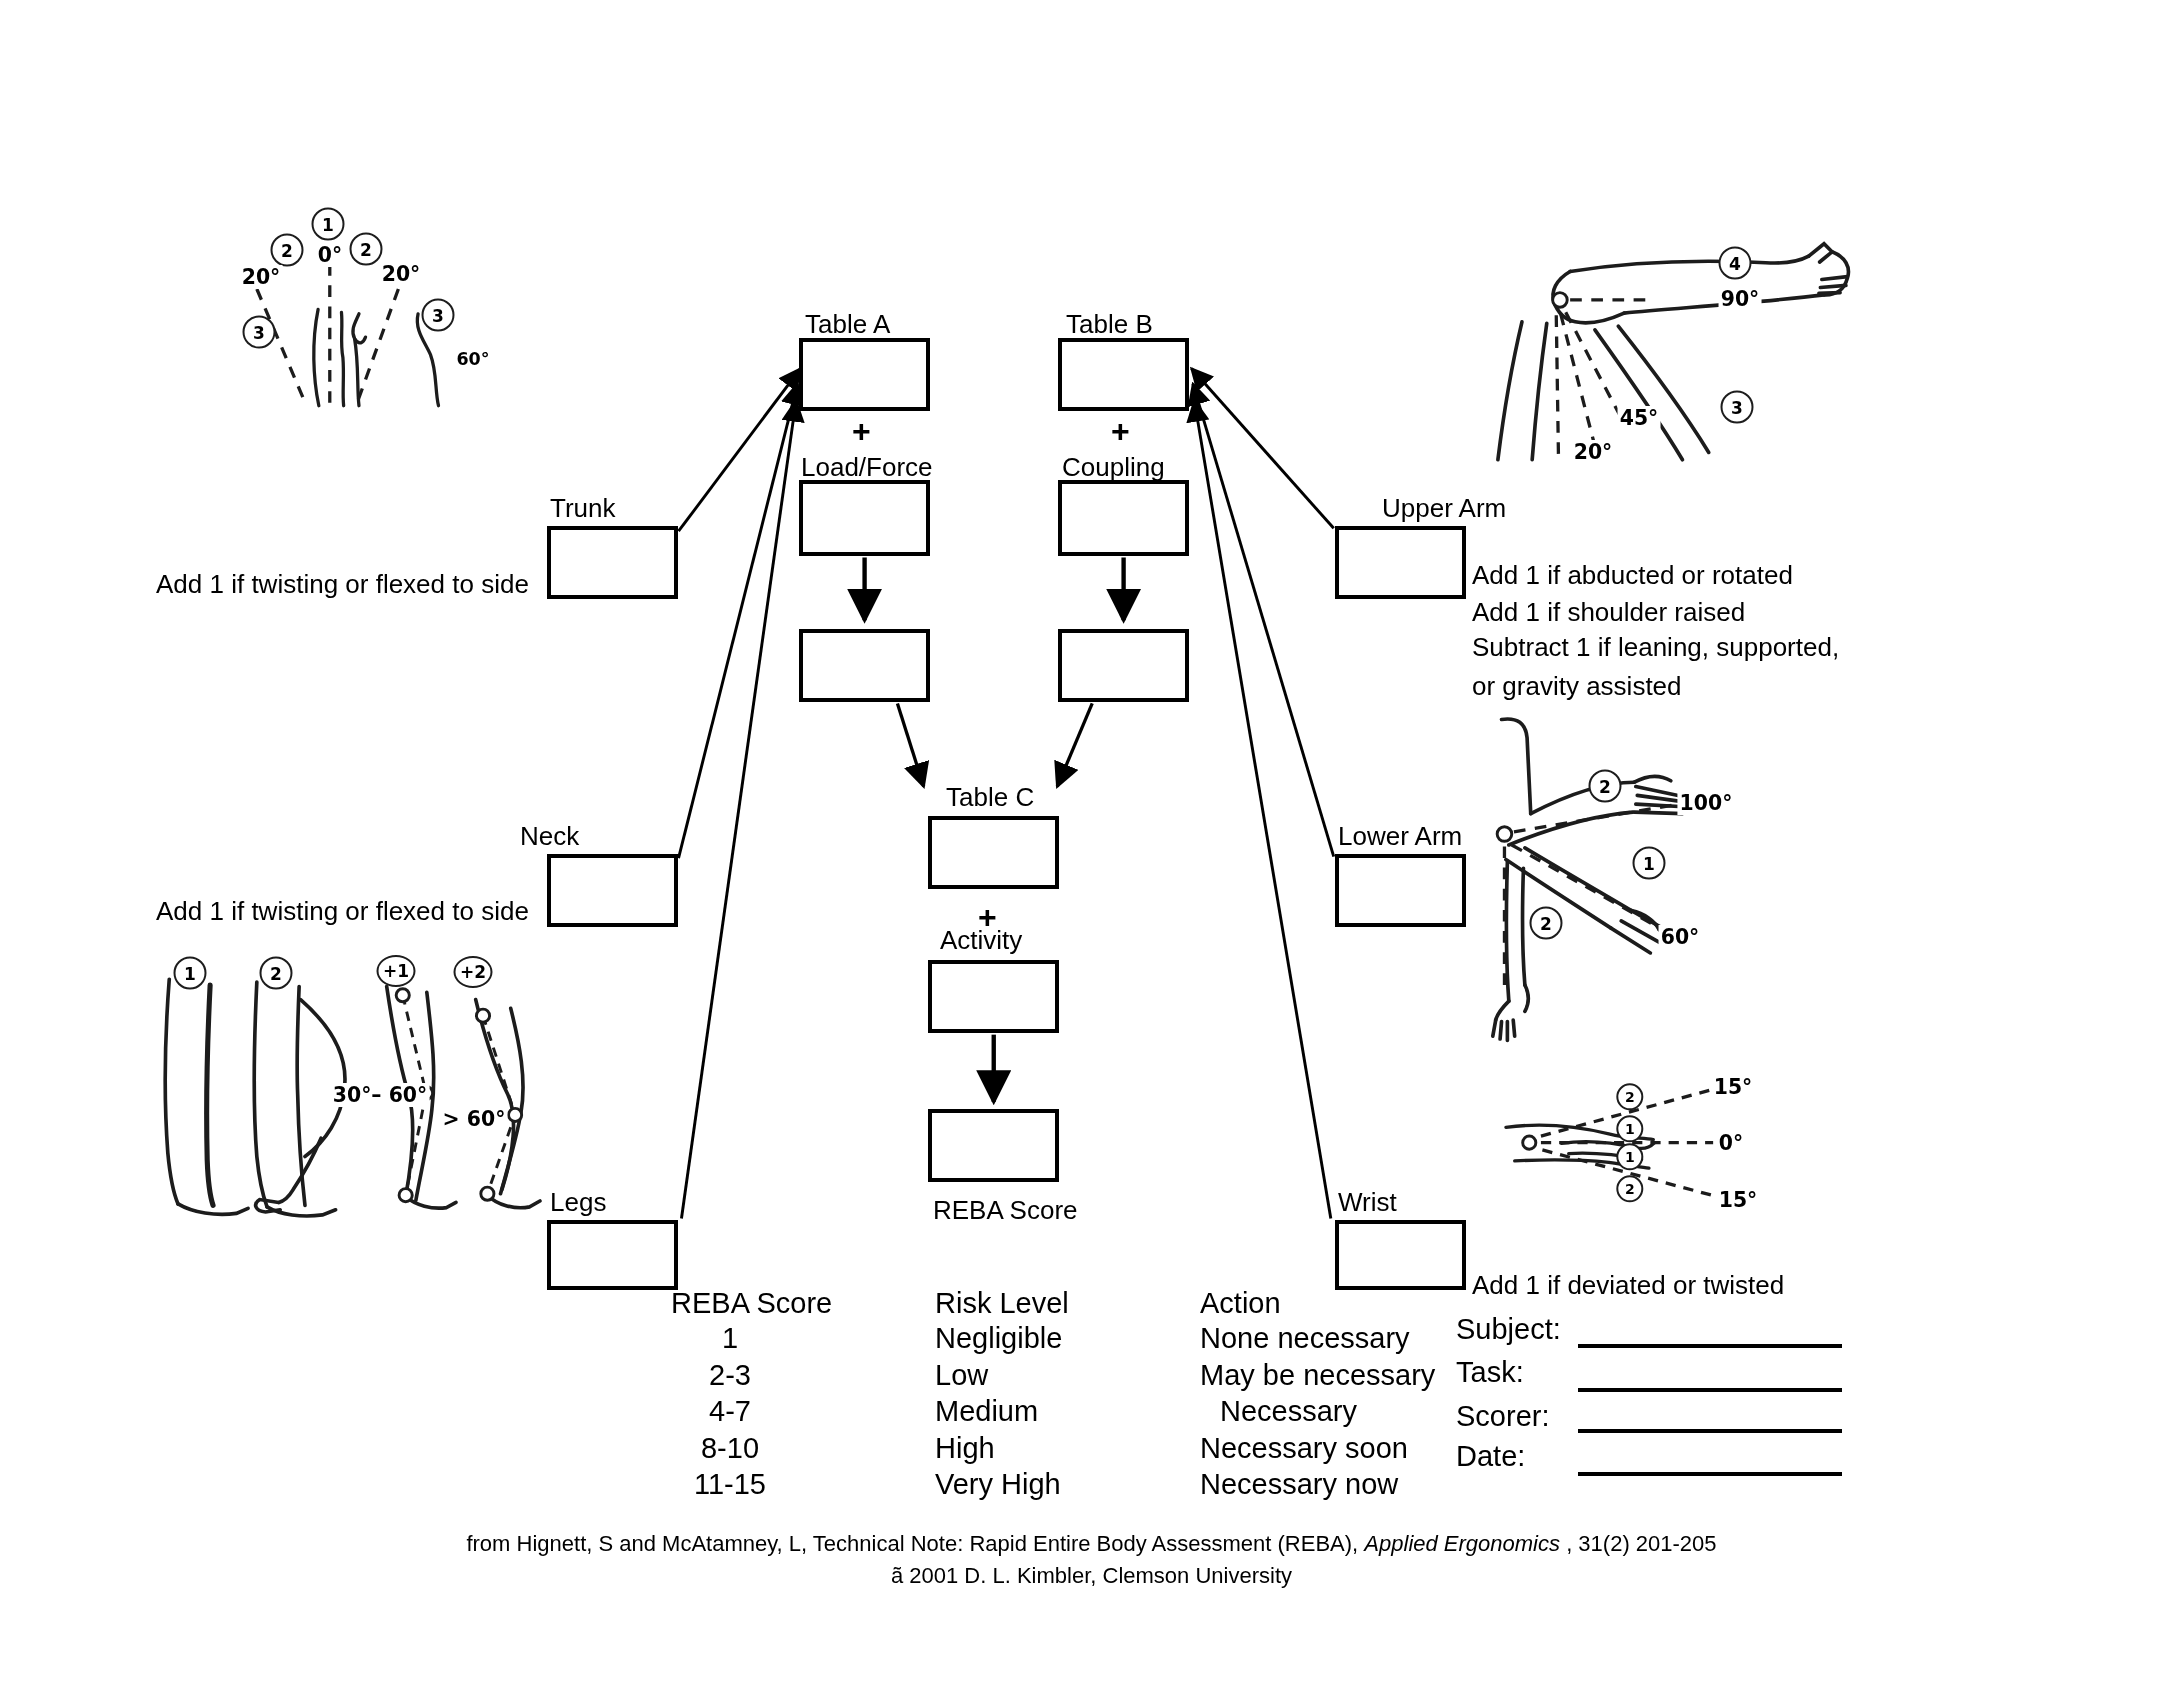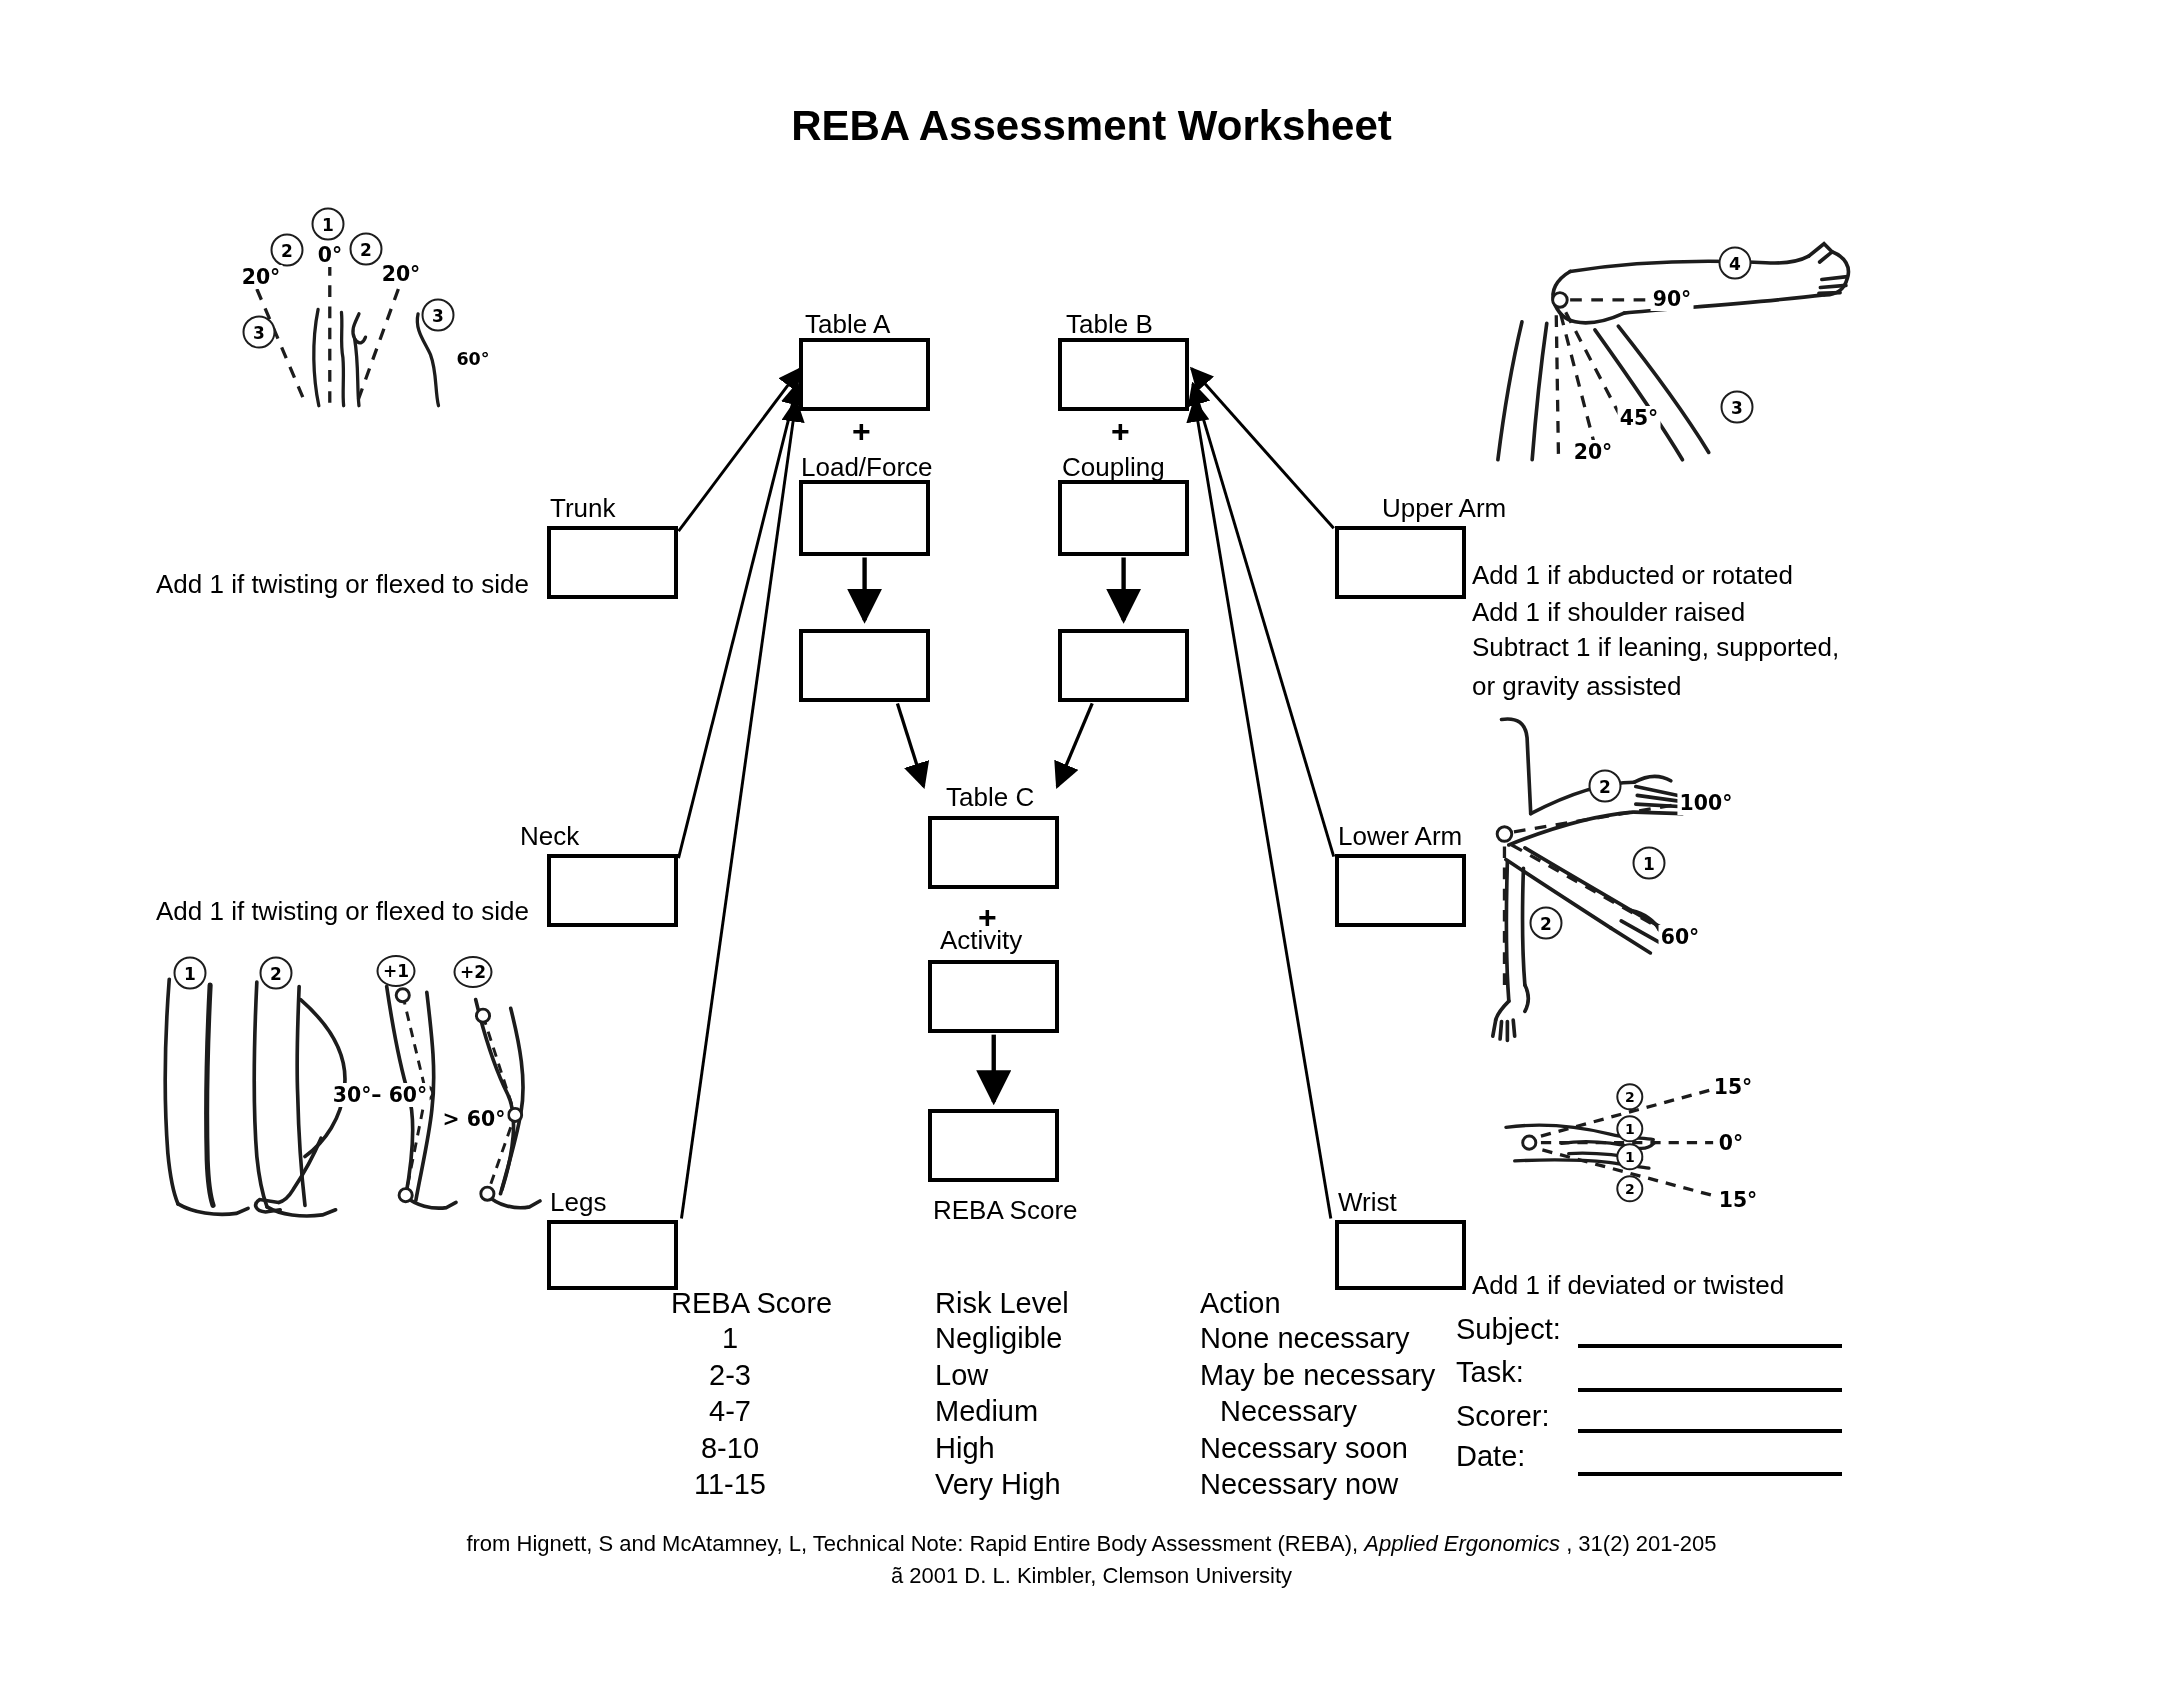--- a/index.html
+++ b/index.html
@@ -163,21 +163,20 @@
         <circle cx="552" cy="1364" r="9"></circle>
           <circle cx="584" cy="1498" r="9"></circle>
           <circle cx="556" cy="1638" r="9"></circle>
         <circle cx="662" cy="1392" r="9"></circle>
           <circle cx="706" cy="1528" r="9"></circle>
           <circle cx="668" cy="1636" r="9"></circle>
       </g>
     </g>
   </svg>
 
-  <div class="abs title">REBA Assessment Worksheet</div>
 
   <div class="box" style="left:799px;top:338px;width:131px;height:73px;"></div>
   <div class="box" style="left:1058px;top:338px;width:131px;height:73px;"></div>
   <div class="box" style="left:799px;top:480px;width:131px;height:76px;"></div>
   <div class="box" style="left:1058px;top:480px;width:131px;height:76px;"></div>
   <div class="box" style="left:799px;top:629px;width:131px;height:73px;"></div>
   <div class="box" style="left:1058px;top:629px;width:131px;height:73px;"></div>
   <div class="box" style="left:928px;top:816px;width:131px;height:73px;"></div>
   <div class="box" style="left:928px;top:960px;width:131px;height:73px;"></div>
   <div class="box" style="left:928px;top:1109px;width:131px;height:73px;"></div>
@@ -235,21 +234,21 @@
   <div class="circ" style="left:190px;top:973px;">1</div>
   <div class="circ" style="left:276px;top:973px;">2</div>
   <div class="circ oval" style="left:396px;top:971px;">+1</div>
   <div class="circ oval" style="left:473px;top:972px;">+2</div>
 
   <div class="ang" style="left:330px;top:255px;">0°</div>
   <div class="ang" style="left:261px;top:277px;">20°</div>
   <div class="ang" style="left:401px;top:274px;">20°</div>
   <div class="ang" style="left:473px;top:359px;font-size:17.5px;">60°</div>
 
-  <div class="ang" style="left:1672px;top:299px;">90°</div>
+  <div class="ang" style="left:1740px;top:299px;">90°</div>
   <div class="ang" style="left:1639px;top:418px;">45°</div>
   <div class="ang" style="left:1593px;top:452px;">20°</div>
 
   <div class="ang" style="left:1706px;top:803px;">100°</div>
   <div class="ang" style="left:1680px;top:937px;">60°</div>
 
   <div class="ang" style="left:1733px;top:1087px;">15°</div>
   <div class="ang" style="left:1731px;top:1143px;">0°</div>
   <div class="ang" style="left:1738px;top:1200px;">15°</div>
 

